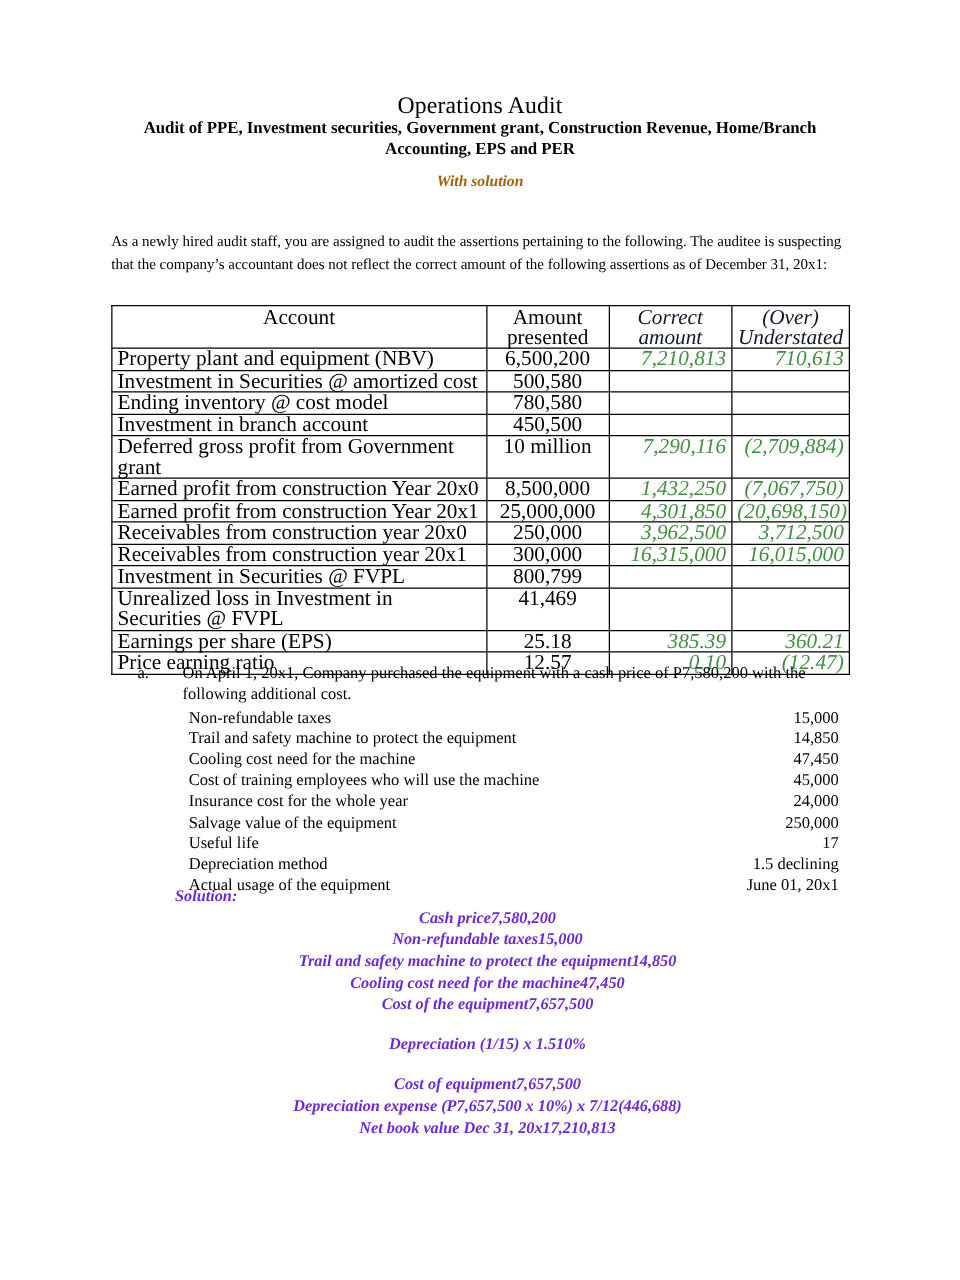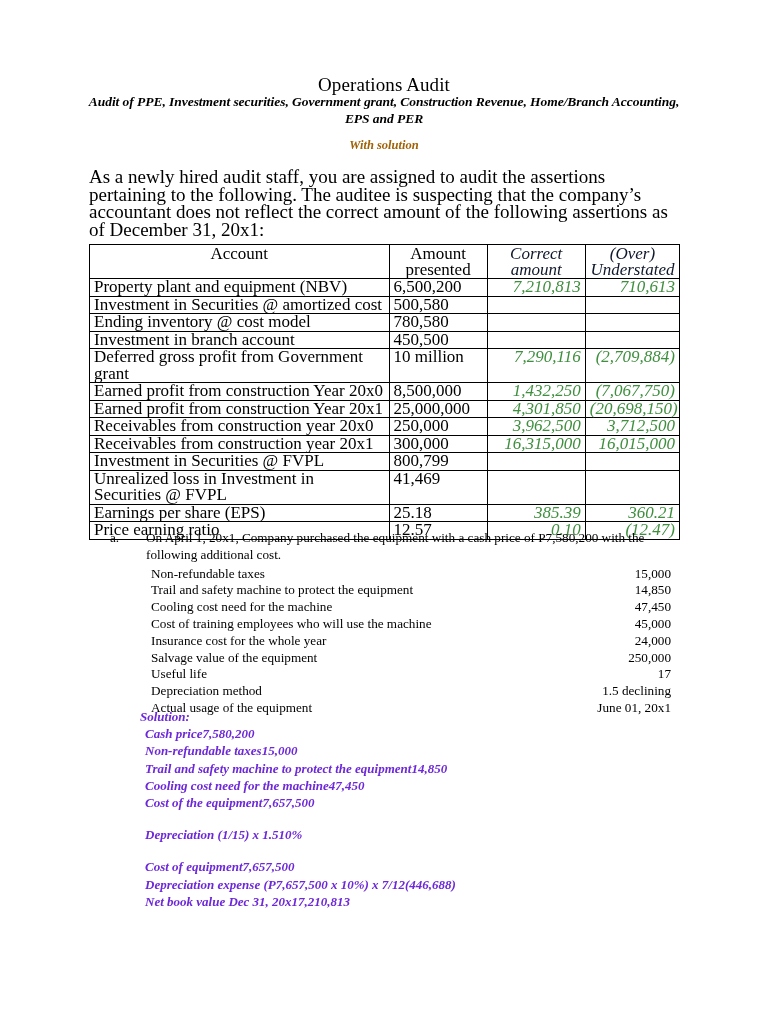--- a/index.html
+++ b/index.html
@@ -31,43 +31,42 @@
     text-align: center;
   }
   .doc-title {
     font-size: 19px;
     line-height: 17px;
     letter-spacing: 0.1px;
   }
   .doc-subtitle {
     font-size: 13.5px;
     line-height: 17px;
-    font-style: italic;
     font-weight: bold;
     letter-spacing: -0.05px;
   }
   .with-solution {
     position: absolute;
     left: 88px;
     top: 138px;
     width: 592px;
     text-align: center;
     font-size: 12.5px;
     font-style: italic;
     font-weight: bold;
     color: #a16207;
   }
 
   
   .intro {
     position: absolute;
     left: 89px;
-    top: 168px;
+    top: 185px;
     width: 595px;
-    font-size: 19px;
+    font-size: 12px;
     line-height: 17.5px;
     text-align: left;
   }
 
   
   table.assertions {
     position: absolute;
     left: 89px;
     top: 244px;
     width: 591px;
@@ -95,21 +94,21 @@
   th.green-head {
     color: #0f172a;
     font-style: italic;
   }
   td.acct {
     text-align: left;
     line-height: 16.5px;
     height: 16.5px;
   }
   td.num {
-    text-align: left;
+    text-align: center;
     line-height: 16.5px;
     margin-left: 33px;
   }
   td.green {
     text-align: right;
     color: #3f8f3f;
     font-style: italic;
     line-height: 16.5px;
   }
 
@@ -158,21 +157,21 @@
     font-style: italic;
     font-weight: bold;
     color: #6d28d9;
   }
   .sol-title {
     line-height: 17.2px;
   }
   .sol-rows { margin-left: 5px; width: 490px; }
   .sol-row {
     display: flex;
-    justify-content: flex-start;
+    justify-content: center;
     line-height: 17.2px;
   }
   .sol-row .lbl { text-align: left; white-space: nowrap; }
   .sol-row .val { text-align: right; white-space: nowrap; }
   .sol-gap { height: 15px; }
 </style>
 </head>
 <body>
 
 <div class="page">

